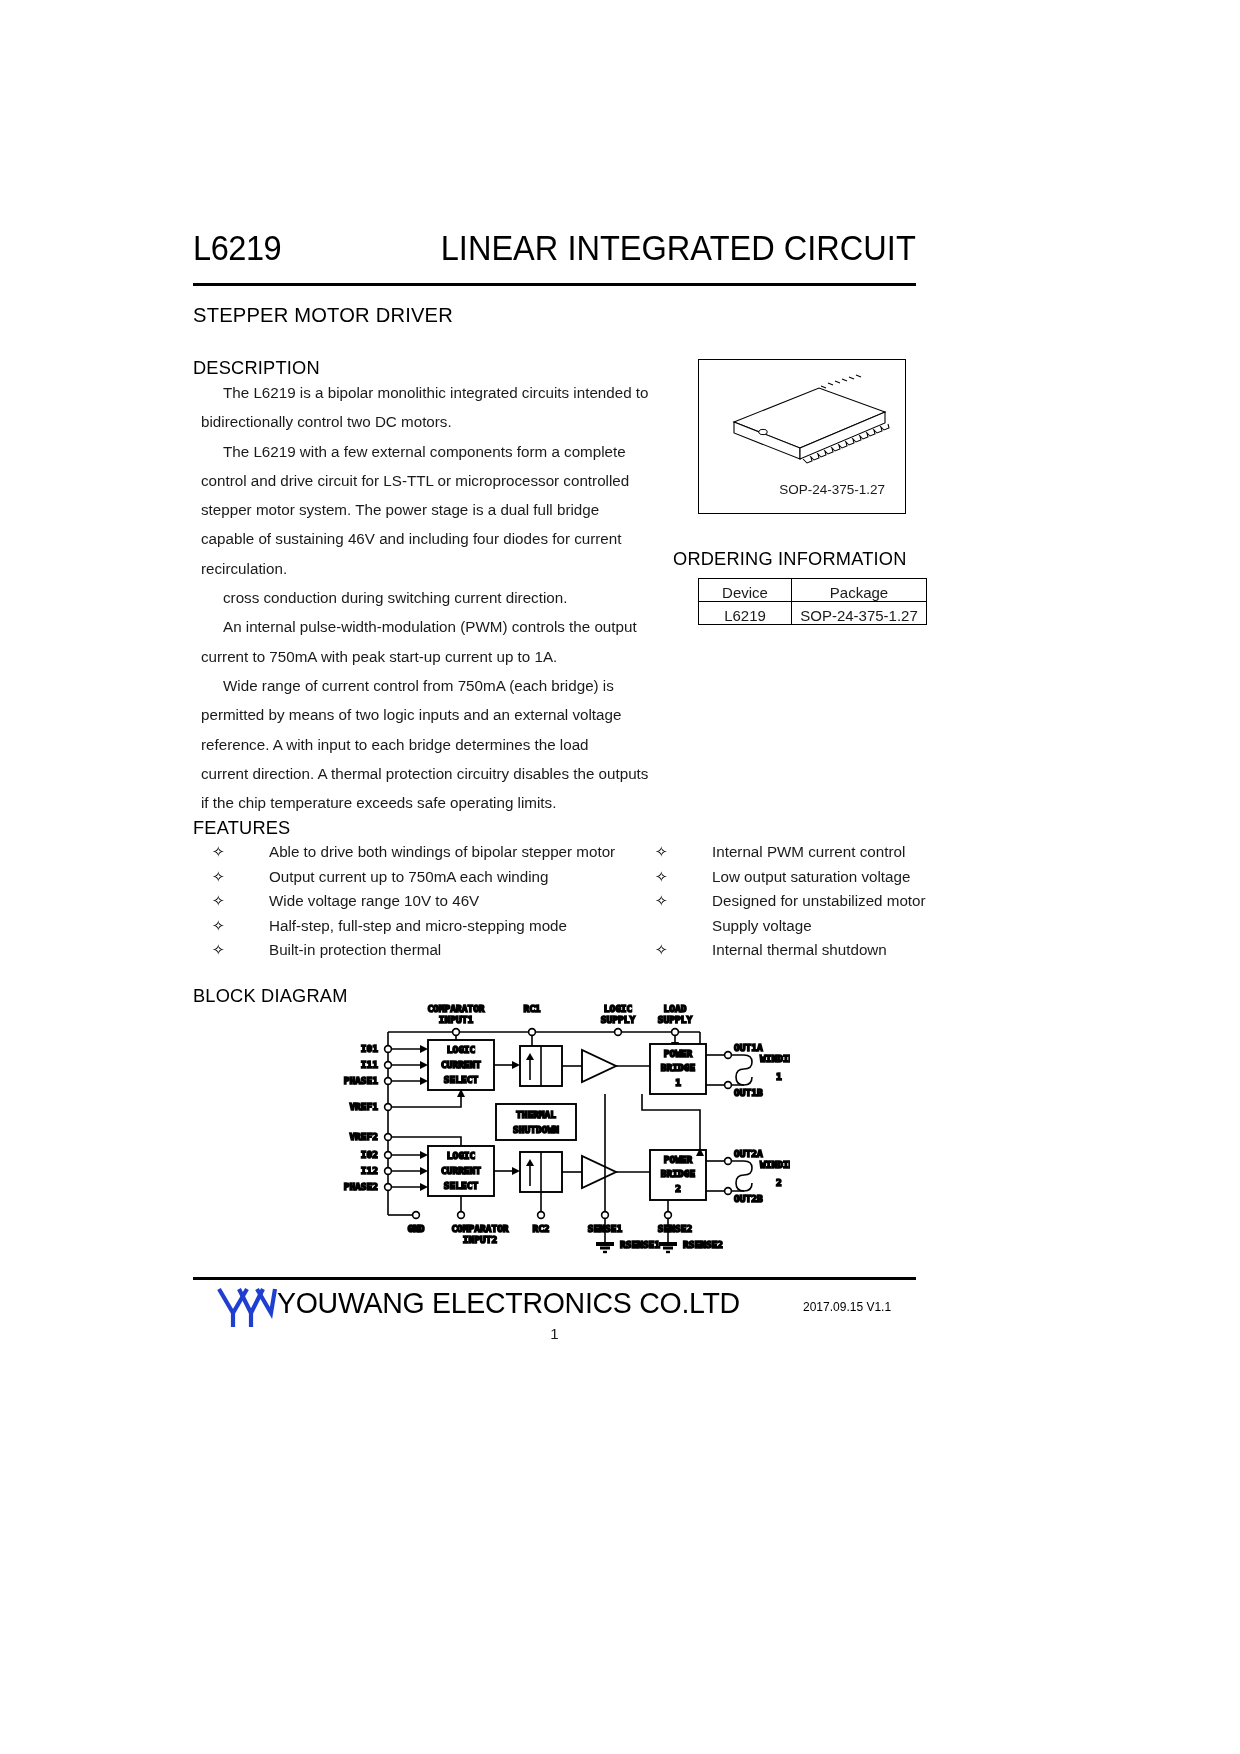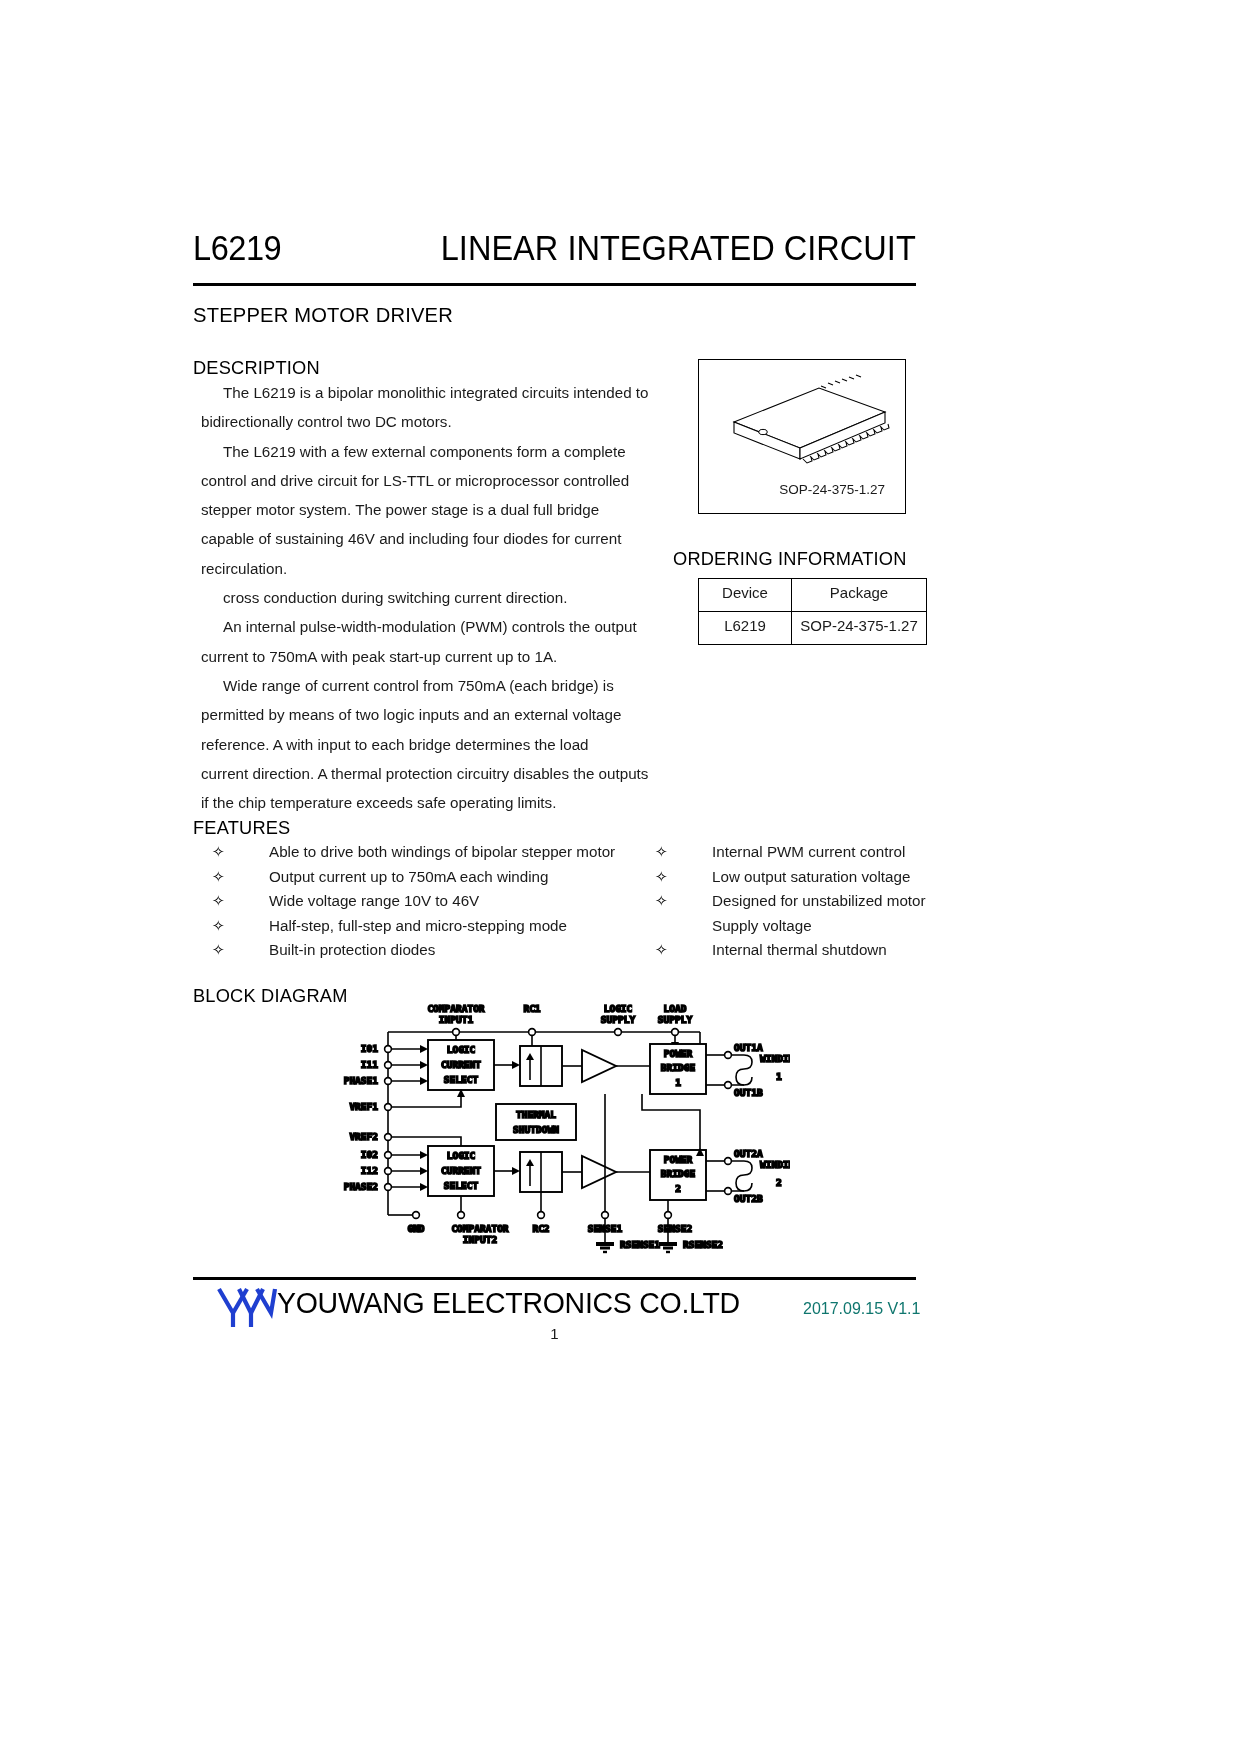--- a/index.html
+++ b/index.html
@@ -140,21 +140,21 @@
     position: absolute;
     left: 698px;
     top: 578px;
     border-collapse: collapse;
     font-size: 15px;
     color: #1a1a1a;
   }
   .order-table td {
     border: 1.3px solid #000;
     text-align: center;
-    padding: 5px 0 10px 0;
+    padding: 5px 0 0 0;
     font-weight: normal;
   }
   .order-table td.c-device  { width: 92px; }
   .order-table td.c-package { width: 134px; }
 
   
   .feat-col {
     position: absolute;
     font-size: 15.2px;
     line-height: 24.6px;
@@ -214,22 +214,22 @@
     font-family: "Liberation Sans Narrow", "Liberation Sans", sans-serif;
     letter-spacing: -0.3px;
     transform: scaleX(0.95);
     transform-origin: left center;
     white-space: nowrap;
   }
   .footer-version {
     position: absolute;
     left: 803px;
     top: 1300px;
-    font-size: 16px;
-    color: #0f766e;
+    font-size: 12px;
+    color: #000000;
     white-space: nowrap;
   }
   .footer-pageno {
     position: absolute;
     left: 193px;
     top: 1325px;
     width: 723px;
     text-align: center;
     font-size: 15px;
     color: #1a1a1a;
@@ -351,21 +351,21 @@
     <div class="feat-item">
       <span class="feat-bullet">✧</span>
       <span>Wide voltage range 10V to 46V</span>
     </div>
     <div class="feat-item">
       <span class="feat-bullet">✧</span>
       <span>Half-step, full-step and micro-stepping mode</span>
     </div>
     <div class="feat-item">
       <span class="feat-bullet">✧</span>
-      <span>Built-in protection diodes</span>
+      <span>Built-in protection thermal</span>
     </div>
   </div>
 
   <div class="feat-col" id="feat-right">
     <div class="feat-item">
       <span class="feat-bullet">✧</span>
       <span>Internal PWM current control</span>
     </div>
     <div class="feat-item">
       <span class="feat-bullet">✧</span>

